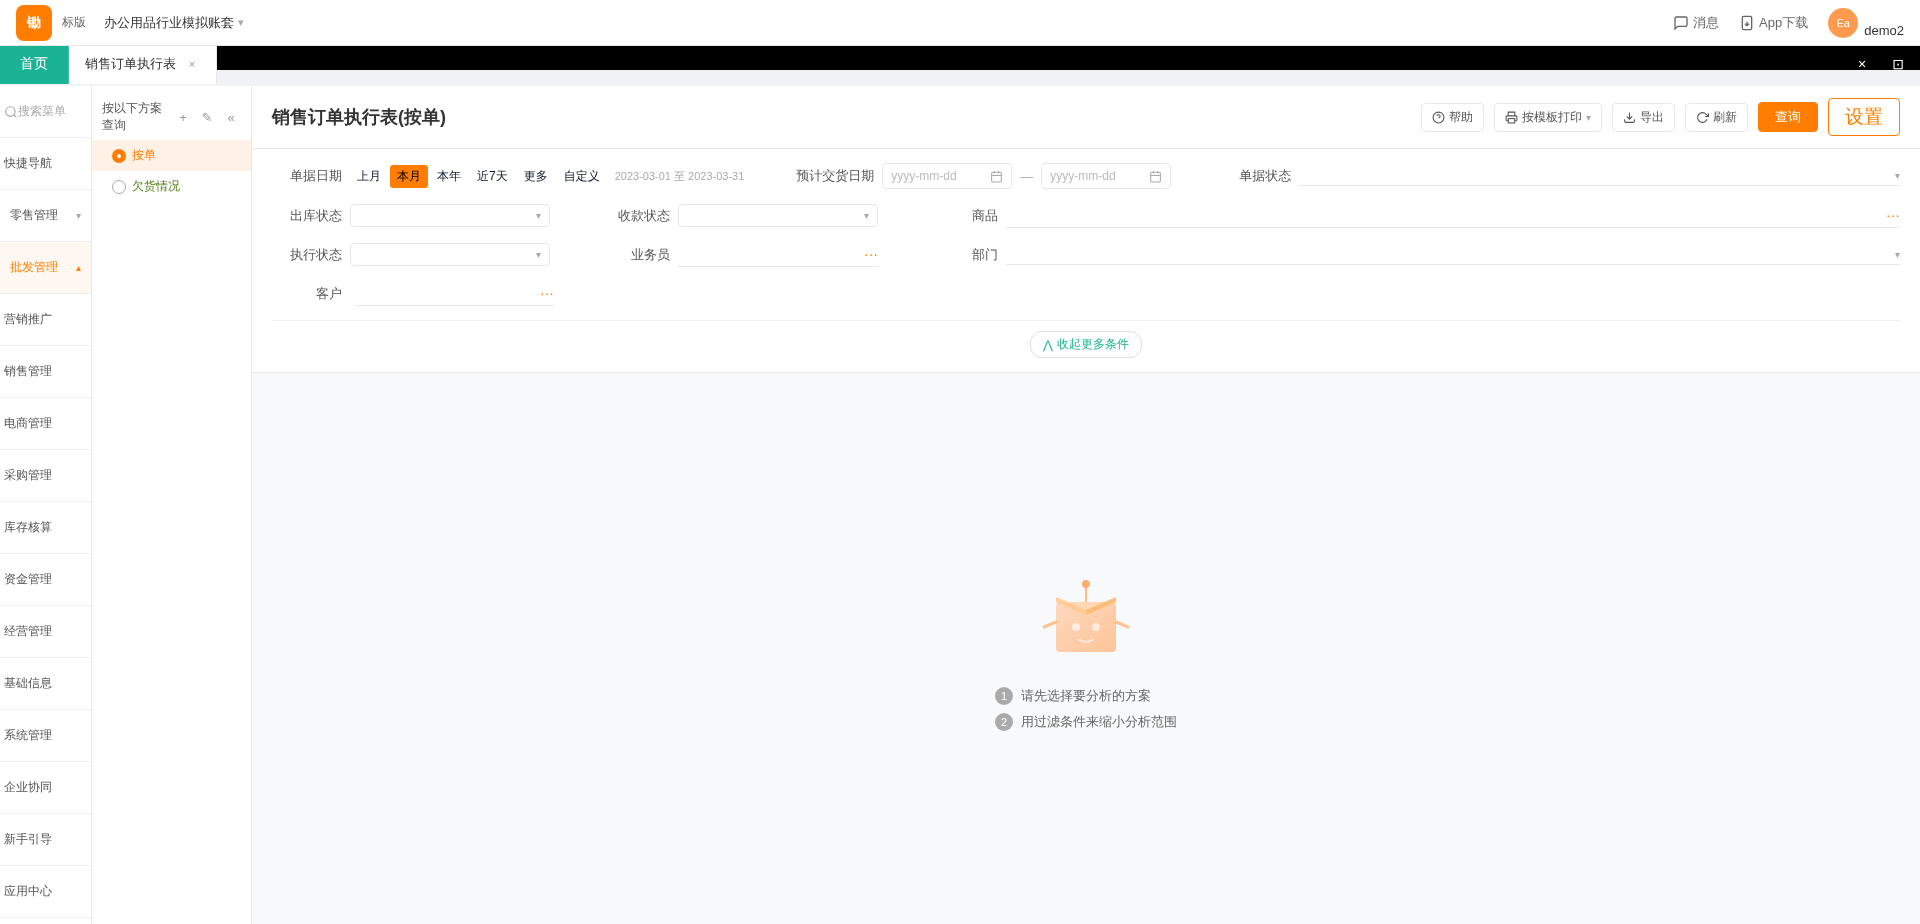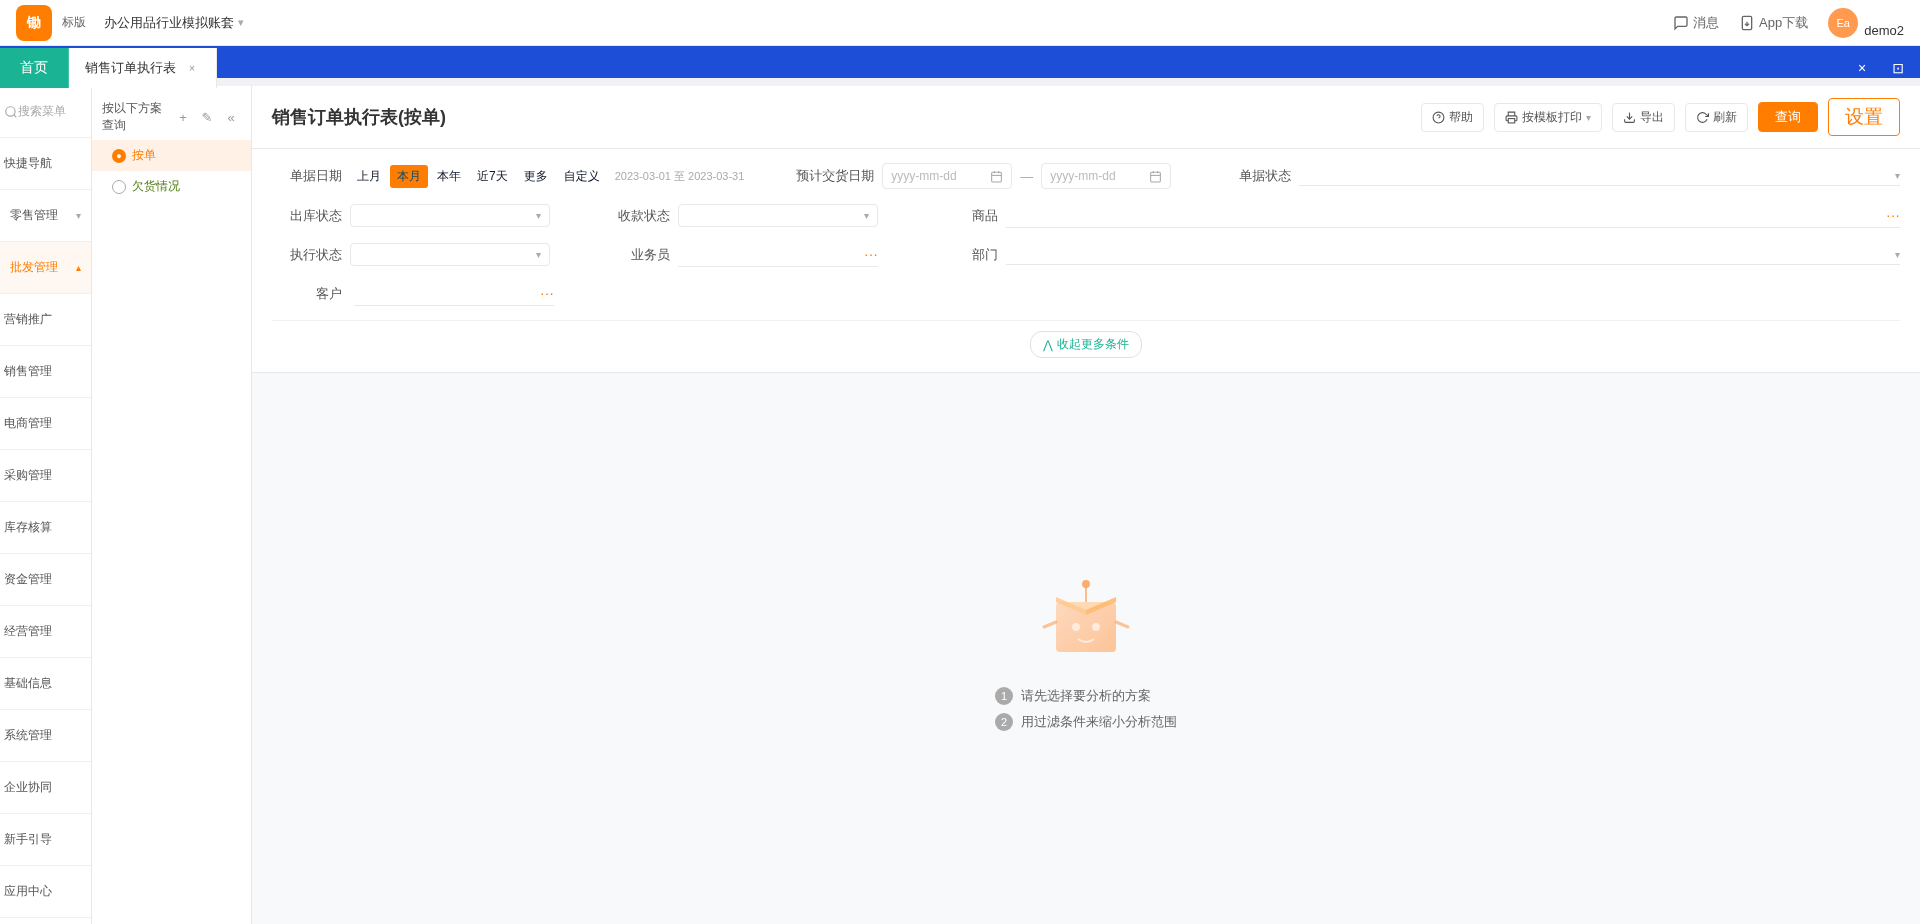--- a/index.html
+++ b/index.html
@@ -51,22 +51,22 @@
       border-radius: 50%;
       background: #ff9a4e;
       display: flex; align-items: center; justify-content: center;
       color: white; font-size: 12px;
       overflow: hidden;
     }
     .user-name { color: #333; font-size: 13px; cursor: pointer; }
 
     
     .tab-bar {
-      height: 32px;
-      background: #1d4ed8;
+      height: 24px;
+      background: #000000;
       display: flex;
       align-items: center;
       position: fixed;
       top: 46px; left: 0; right: 0;
       z-index: 99;
       padding: 12px 0 0 0;
     }
     .tab-home {
       height: 40px;
       padding: 0 20px;
@@ -283,21 +283,21 @@
     }
     .dq-btn {
       padding: 3px 7px;
       font-size: 12px;
       color: #0f172a;
       cursor: pointer;
       border-radius: 3px;
     }
     .dq-btn.active {
       background: #ff7d00;
-      color: #0c4a6e;
+      color: #000000;
       border-radius: 3px;
     }
     .date-range-text {
       font-size: 11px;
       color: #aaa;
     }
     .select-arrow { color: #aaa; font-size: 10px; }
     .more-dots { color: #ff7d00; font-size: 14px; cursor: pointer; }
     .collapse-btn {
       display: flex; align-items: center; gap: 4px;

